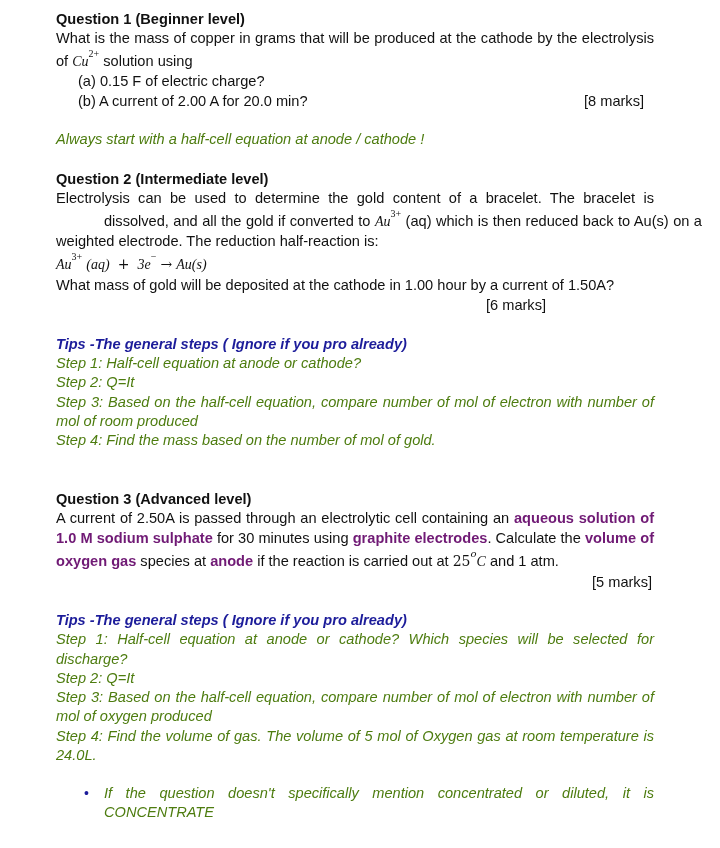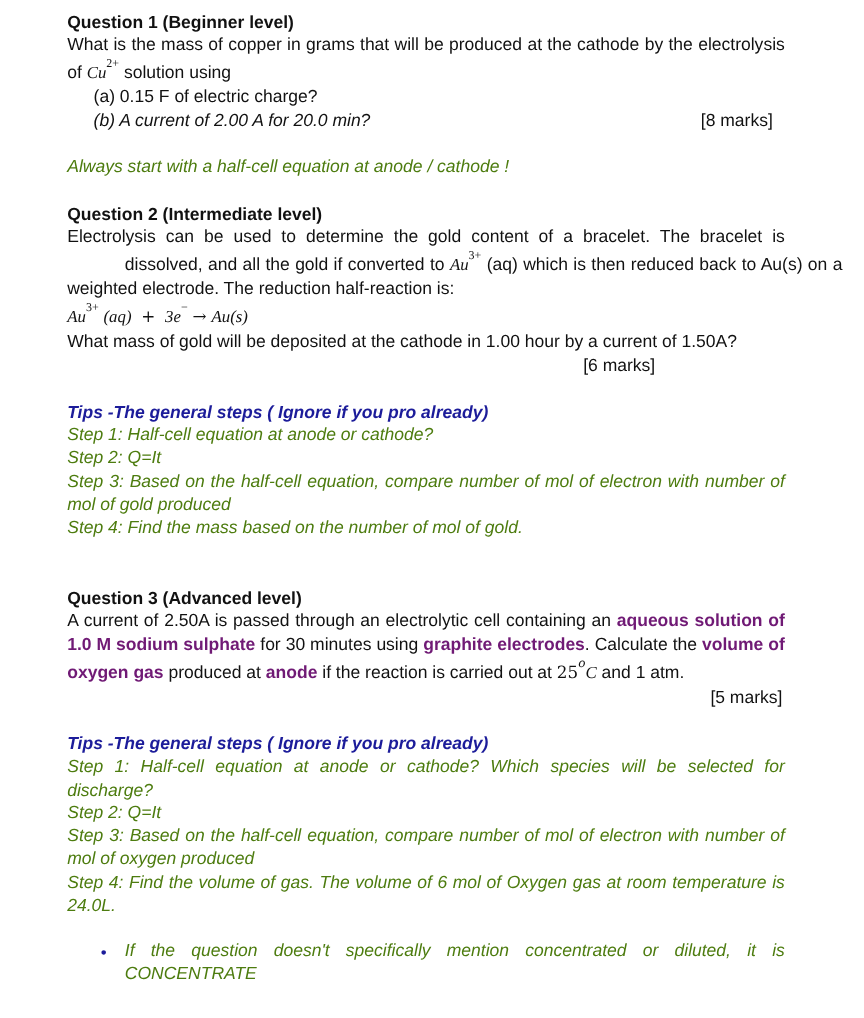--- a/index.html
+++ b/index.html
@@ -28,21 +28,21 @@
 
 <div class="page">
 
   <div class="line h" style="top:10px;">Question 1 (Beginner level)</div>
   <div class="line just" style="top:29px;">What is the mass of copper in grams that will be produced at the cathode by the electrolysis</div>
   <div class="line" style="top:52px;">
     <span>of</span>
     <span class="math"><span>Cu</span><sup class="s">2+</sup></span><span> solution using</span>
   </div>
   <div class="line indent" style="top:72px;">(a)  0.15 F of electric charge?</div>
-  <div class="line indent" style="top:92px;font-style:italic;">(b)  A current of 2.00 A for 20.0 min?</div>
+  <div class="line indent" style="top:92px;">(b)  A current of 2.00 A for 20.0 min?</div>
   <div class="marks" style="top:92px; left:528px;">[8 marks]</div>
   <div class="line tip" style="top:130px;">Always start with a half-cell equation at anode / cathode !</div>
 
   <div class="line h" style="top:170px;">Question 2 (Intermediate level)</div>
   <div class="line just" style="top:189px;">Electrolysis can be used to determine the gold content of a bracelet. The bracelet is</div>
   <div class="line just" style="top:212px;margin-left:48px;">
     <span>dissolved, and all the gold if converted to</span> <span class="math"><span>Au</span><sup class="s">3+</sup></span><span> (aq) which is then reduced back to Au(s) on a</span>
   </div>
   <div class="line" style="top:232px;">weighted electrode. The reduction half-reaction  is:</div>
   <div class="line" style="top:255px;">
@@ -53,35 +53,35 @@
     <span class="math-up">→</span>
     <span class="math">Au(s)</span>
   </div>
   <div class="line" style="top:276px;">What mass of gold will be deposited at the cathode in 1.00 hour by a current of 1.50A?</div>
   <div class="marks" style="top:296px; left:430px;">[6 marks]</div>
 
   <div class="line tip-h" style="top:335px;">Tips -The general steps ( Ignore if you pro already)</div>
   <div class="line tip" style="top:354px;">Step 1: Half-cell equation at anode or cathode?</div>
   <div class="line tip" style="top:373px;">Step 2: Q=It</div>
   <div class="line tip just" style="top:393px;">Step 3: Based on the half-cell equation, compare number of mol of electron with number of</div>
-  <div class="line tip" style="top:412px;">mol of gold produced</div>
+  <div class="line tip" style="top:412px;">mol of room produced</div>
   <div class="line tip" style="top:431px;text-align:center;">Step 4: Find the mass based on the number of mol of gold.</div>
 
   <div class="line h" style="top:490px;">Question 3 (Advanced level)</div>
   <div class="line just" style="top:509px;"><span>A current of 2.50A is passed through an electrolytic cell containing an </span><span class="red">aqueous solution of</span></div>
   <div class="line just" style="top:529px;"><span class="red">1.0 M sodium sulphate</span><span> for 30 minutes using </span><span class="red">graphite electrodes</span><span>. Calculate the </span><span class="red">volume of</span></div>
-  <div class="line" style="top:552px;"><span class="red">oxygen gas</span><span> produced at </span><span class="red">anode</span><span> if the reaction is carried out at </span><span class="math-up"><span>25</span><sup class="s" style="font-style:italic;">o</sup><span class="math">C</span></span><span>  and 1 atm.</span></div>
+  <div class="line" style="top:552px;"><span class="red">oxygen gas</span><span> species at </span><span class="red">anode</span><span> if the reaction is carried out at </span><span class="math-up"><span>25</span><sup class="s" style="font-style:italic;">o</sup><span class="math">C</span></span><span>  and 1 atm.</span></div>
   <div class="marks" style="top:573px; left:536px;">[5 marks]</div>
 
   <div class="line tip-h" style="top:611px;">Tips -The general steps ( Ignore if you pro already)</div>
   <div class="line tip just" style="top:630px;">Step 1: Half-cell equation at anode or cathode? Which species will be selected for</div>
   <div class="line tip" style="top:650px;">discharge?</div>
   <div class="line tip" style="top:669px;">Step 2: Q=It</div>
   <div class="line tip just" style="top:688px;">Step 3: Based on the half-cell equation, compare number of mol of electron with number of</div>
   <div class="line tip" style="top:707px;">mol of oxygen produced</div>
-  <div class="line tip just" style="top:727px;">Step 4: Find the volume of gas. The volume of 6 mol of Oxygen gas at room temperature is</div>
+  <div class="line tip just" style="top:727px;">Step 4: Find the volume of gas. The volume of 5 mol of Oxygen gas at room temperature is</div>
   <div class="line tip" style="top:746px;">24.0L.</div>
 
   <div class="bullet" style="top:784px;">•</div>
   <div class="line tip" style="top:784px; left:48px; width:550px; text-align:justify; text-align-last:justify; white-space:normal;">If the question doesn't specifically mention concentrated or diluted, it is</div>
   <div class="line tip" style="top:803px; left:48px;">CONCENTRATE</div>
 
 </div>
 
 </body></html>

